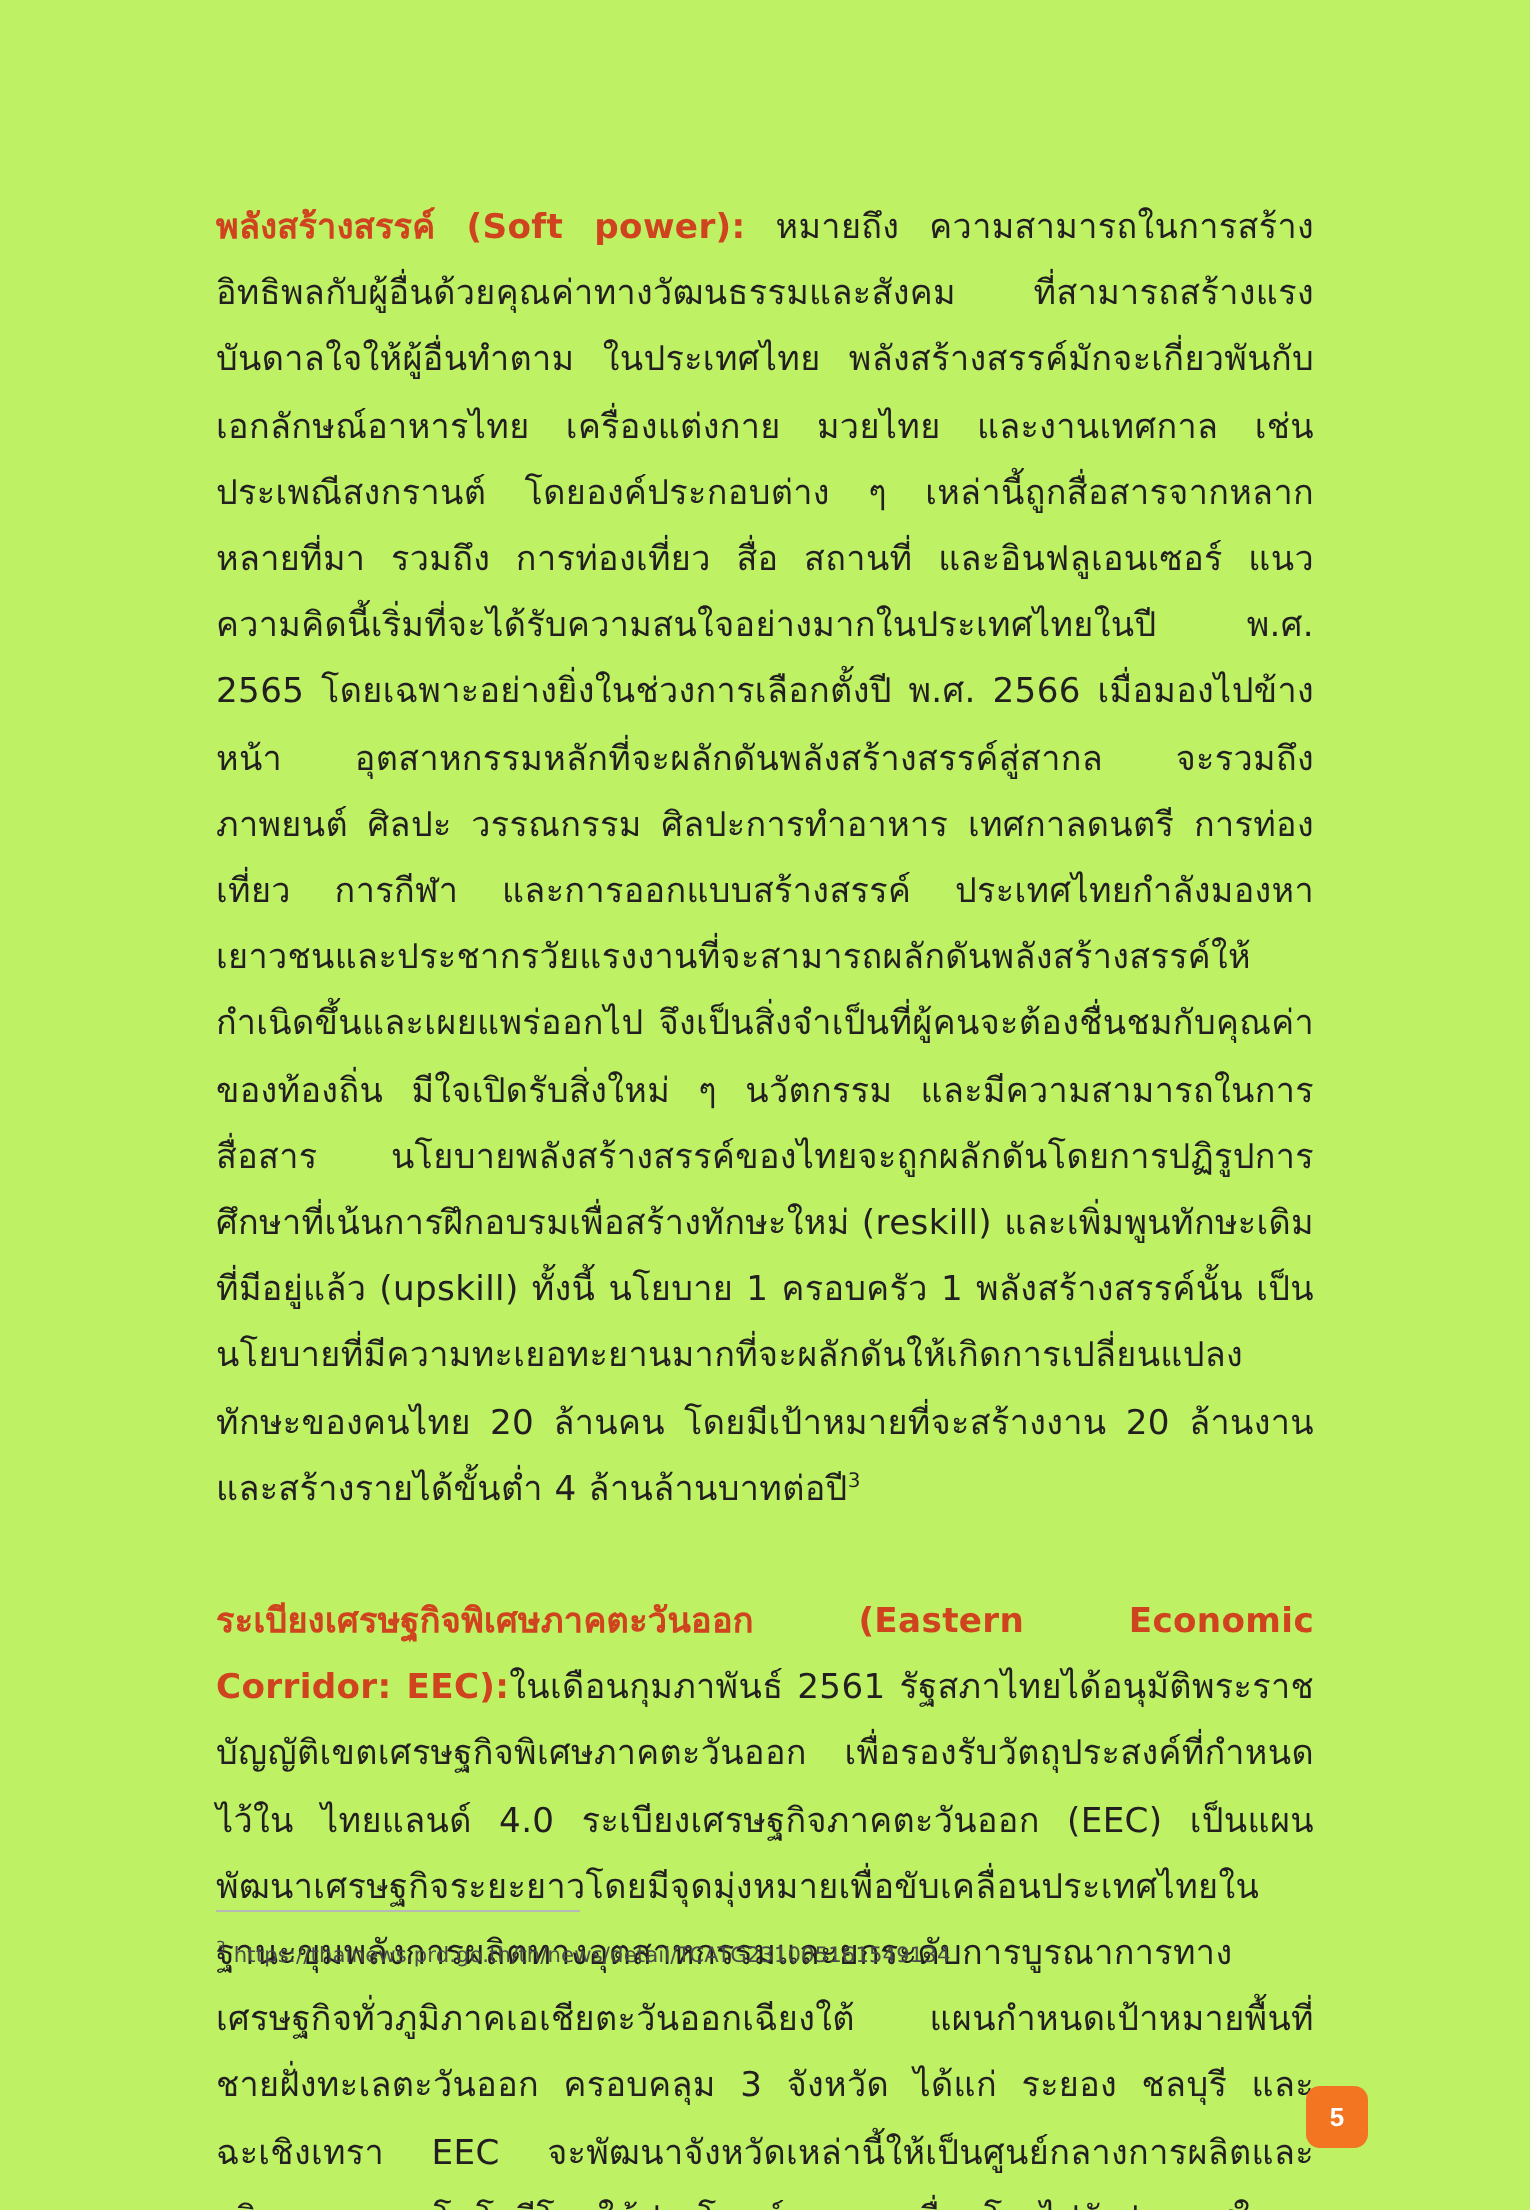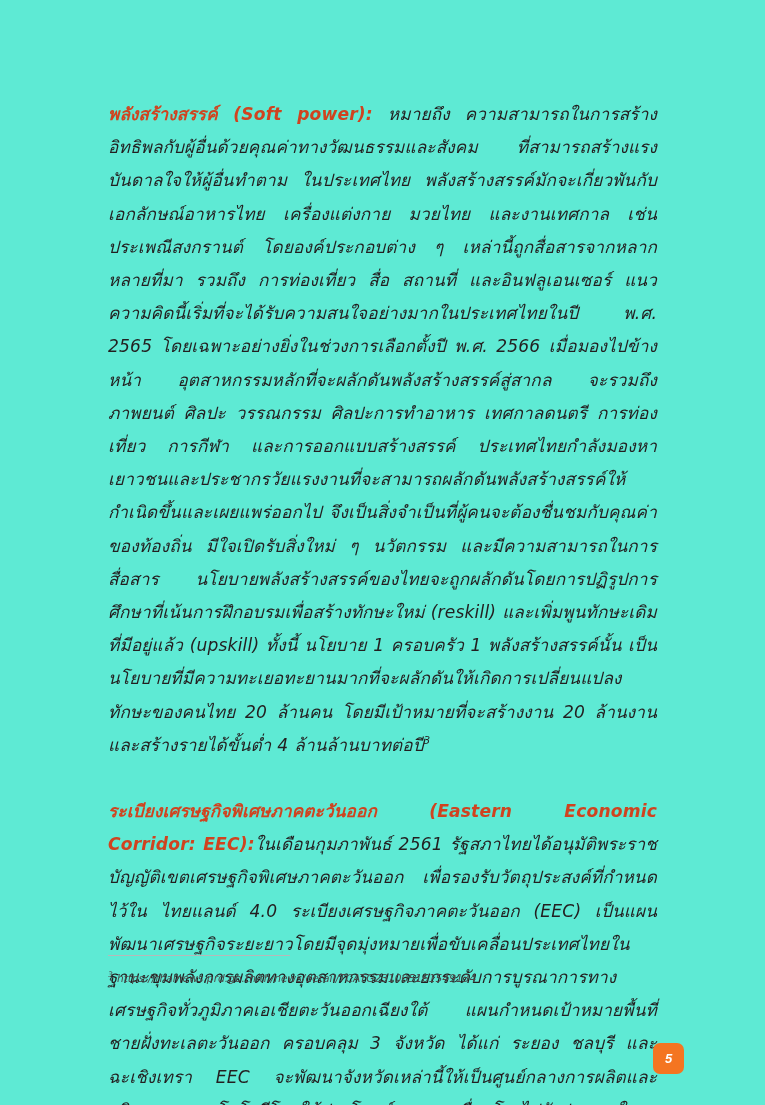--- a/index.html
+++ b/index.html
@@ -104,21 +104,21 @@
     display: flex;
     align-items: center;
     justify-content: center;
     line-height: 1;
     font-family: "Liberation Sans", sans-serif;
   }
 </style>
 </head>
 <body>
 
-<div class="page" style="background: #5eead4; font-style: italic;">
+<div class="page" style="background: #bef264;">
 
   <div class="content">
 
     <p class="para" style="color: rgb(35, 31, 32);"><span class="lead" style="color: rgb(208, 67, 31);">พลังสร้างสรรค์ (Soft power):</span><span> หมายถึง ความสามารถในการสร้างอิทธิพลกับผู้อื่นด้วยคุณค่าทางวัฒนธรรมและสังคม ที่สามารถสร้างแรงบันดาลใจให้ผู้อื่นทำตาม ในประเทศไทย พลังสร้างสรรค์มักจะเกี่ยวพันกับเอกลักษณ์อาหารไทย เครื่องแต่งกาย มวยไทย และงานเทศกาล เช่น ประเพณีสงกรานต์ โดยองค์ประกอบต่าง ๆ เหล่านี้ถูกสื่อสารจากหลากหลายที่มา รวมถึง การท่องเที่ยว สื่อ สถานที่ และอินฟลูเอนเซอร์ แนวความคิดนี้เริ่มที่จะได้รับความสนใจอย่างมากในประเทศไทยในปี พ.ศ. 2565 โดยเฉพาะอย่างยิ่งในช่วงการเลือกตั้งปี พ.ศ. 2566 เมื่อมองไปข้างหน้า อุตสาหกรรมหลักที่จะผลักดันพลังสร้างสรรค์สู่สากล จะรวมถึง ภาพยนต์ ศิลปะ วรรณกรรม ศิลปะการทำอาหาร เทศกาลดนตรี การท่องเที่ยว การกีฬา และการออกแบบสร้างสรรค์ ประเทศไทยกำลังมองหาเยาวชนและประชากรวัยแรงงานที่จะสามารถผลักดันพลังสร้างสรรค์ให้กำเนิดขึ้นและเผยแพร่ออกไป จึงเป็นสิ่งจำเป็นที่ผู้คนจะต้องชื่นชมกับคุณค่าของท้องถิ่น มีใจเปิดรับสิ่งใหม่ ๆ นวัตกรรม และมีความสามารถในการสื่อสาร นโยบายพลังสร้างสรรค์ของไทยจะถูกผลักดันโดยการปฏิรูปการศึกษาที่เน้นการฝึกอบรมเพื่อสร้างทักษะใหม่ (reskill) และเพิ่มพูนทักษะเดิมที่มีอยู่แล้ว (upskill) ทั้งนี้ นโยบาย 1 ครอบครัว 1 พลังสร้างสรรค์นั้น เป็นนโยบายที่มีความทะเยอทะยานมากที่จะผลักดันให้เกิดการเปลี่ยนแปลงทักษะของคนไทย 20 ล้านคน โดยมีเป้าหมายที่จะสร้างงาน 20 ล้านงาน และสร้างรายได้ขั้นต่ำ 4 ล้านล้านบาทต่อปี</span><sup class="fn-ref">3</sup></p>
 
     <p class="para" style="color: rgb(35, 31, 32);"><span class="lead" style="color: rgb(208, 67, 31);">ระเบียงเศรษฐกิจพิเศษภาคตะวันออก (Eastern Economic Corridor: EEC):</span><span>ในเดือนกุมภาพันธ์ 2561 รัฐสภาไทยได้อนุมัติพระราชบัญญัติเขตเศรษฐกิจพิเศษภาคตะวันออก เพื่อรองรับวัตถุประสงค์ที่กำหนดไว้ใน ไทยแลนด์ 4.0 ระเบียงเศรษฐกิจภาคตะวันออก (EEC) เป็นแผนพัฒนาเศรษฐกิจระยะยาวโดยมีจุดมุ่งหมายเพื่อขับเคลื่อนประเทศไทยในฐานะขุมพลังการผลิตทางอุตสาหกรรมและยกระดับการบูรณาการทางเศรษฐกิจทั่วภูมิภาคเอเชียตะวันออกเฉียงใต้ แผนกำหนดเป้าหมายพื้นที่ชายฝั่งทะเลตะวันออก ครอบคลุม 3 จังหวัด ได้แก่ ระยอง ชลบุรี และฉะเชิงเทรา EEC จะพัฒนาจังหวัดเหล่านี้ให้เป็นศูนย์กลางการผลิตและบริการทางเทคโนโลยีโดยใช้ประโยชน์จากการเชื่อมโยงไปยังประเทศในอาเซียน (สมาคมประชาชาติแห่งเอเชียตะวันออกเฉียงใต้) EEC จะใช้ประโยชน์จากเทคโนโลยีและโครงสร้างพื้นฐานล่าสุด และจะส่งเสริมการลงทุนด้านการลดคาร์บอน สุขภาพและความเป็นอยู่ที่ดี โดยเน้นเป็นพิเศษที่ 12 อุตสาหกรรม “S-curve” ซึ่งรวมถึงยานยนต์ยุคหน้า เทคโนโลยี</span></p>
 
   </div>
 
   <div class="footnote-area">

